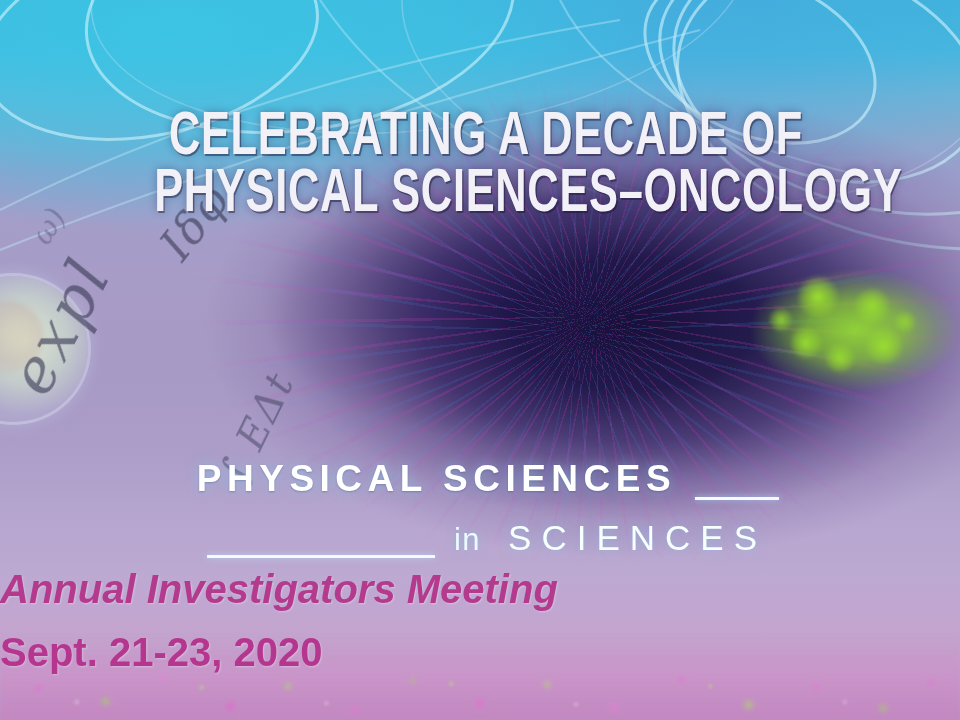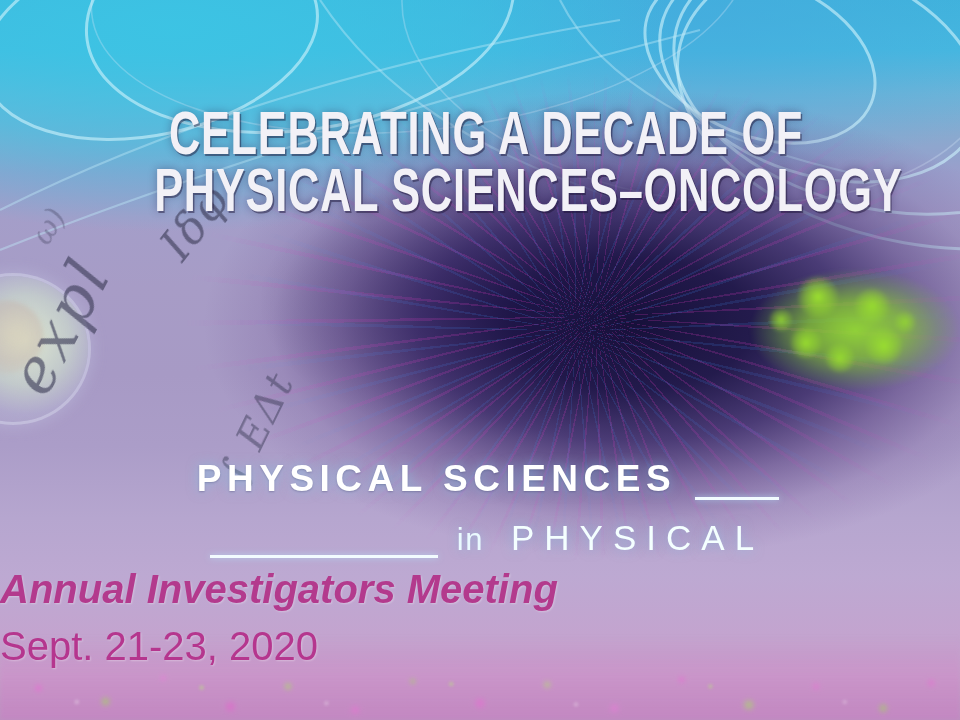--- a/index.html
+++ b/index.html
@@ -287,26 +287,26 @@
     font-weight: 700;
     font-style: italic;
     color: #b33a8d;
     letter-spacing: 0px;
     text-shadow: 1px 1px 2px rgba(255,255,255,0.30);
     line-height: 46px;
   }
   .meeting-dates {
     display: block;
     font-size: 40px;
-    font-weight: 400;
+    font-weight: 700;
     color: #b5368e;
     letter-spacing: 0px;
     text-shadow: 1px 1px 2px rgba(255,255,255,0.30);
     line-height: 48px;
-    margin-top: 10px;
+    margin-top: 16px;
   }
 </style>
 </head>
 <body>
 
 <div id="poster">
 
   <div class="bg-layer bg-base"></div>
   <div class="bg-layer bg-cyan-tl"></div>
 
@@ -355,21 +355,21 @@
   </div>
 
   <div class="logo">
     <div class="logo-row logo-row-1">
       <span class="logo-ps">PHYSICAL SCIENCES</span>
       <span class="logo-rule logo-rule-right"></span>
     </div>
     <div class="logo-row logo-row-2">
       <span class="logo-rule logo-rule-left"></span>
       <span class="logo-in">in</span>
-      <span class="logo-onc">PHYSICAL</span>
+      <span class="logo-onc">SCIENCES</span>
     </div>
   </div>
 
   <div class="meeting">
     <span class="meeting-title">Annual Investigators Meeting</span>
     <span class="meeting-dates">Sept. 21-23, 2020</span>
   </div>
 
 </div>
 

